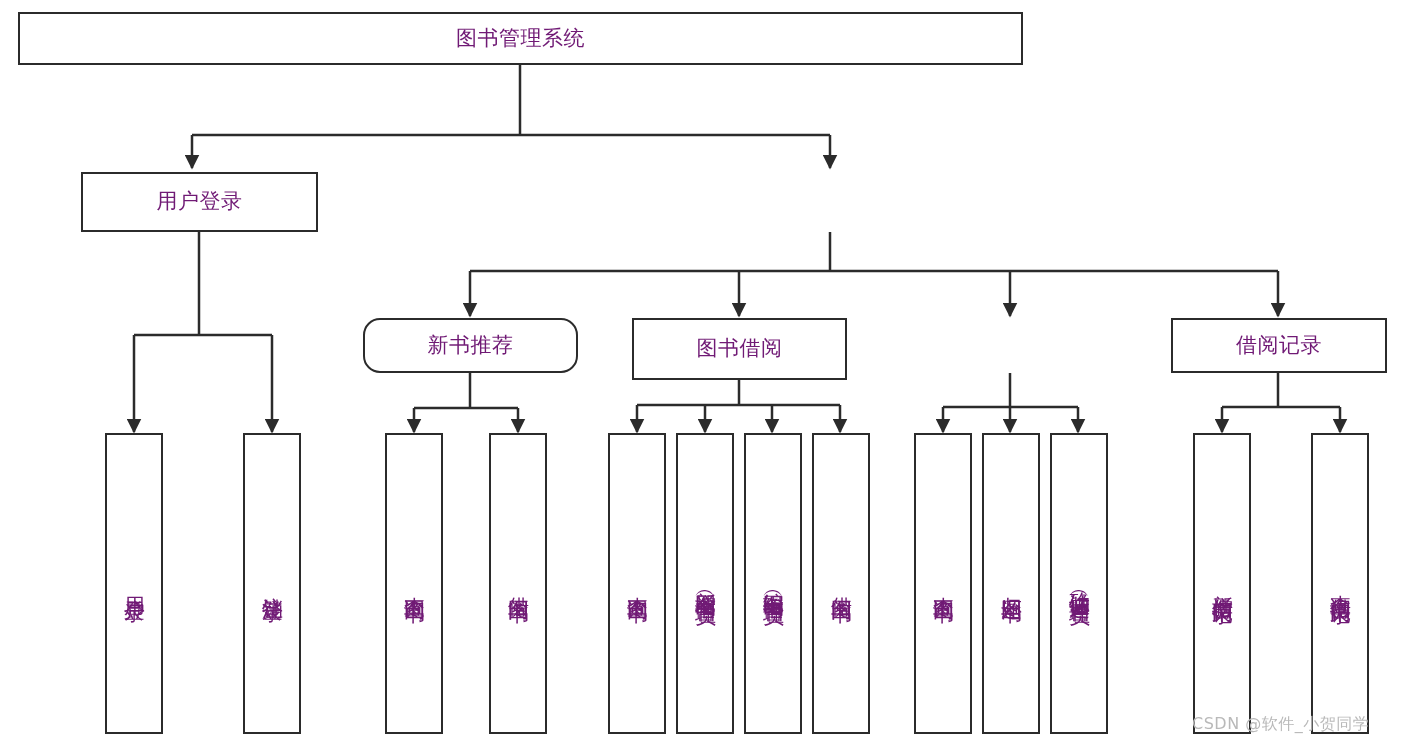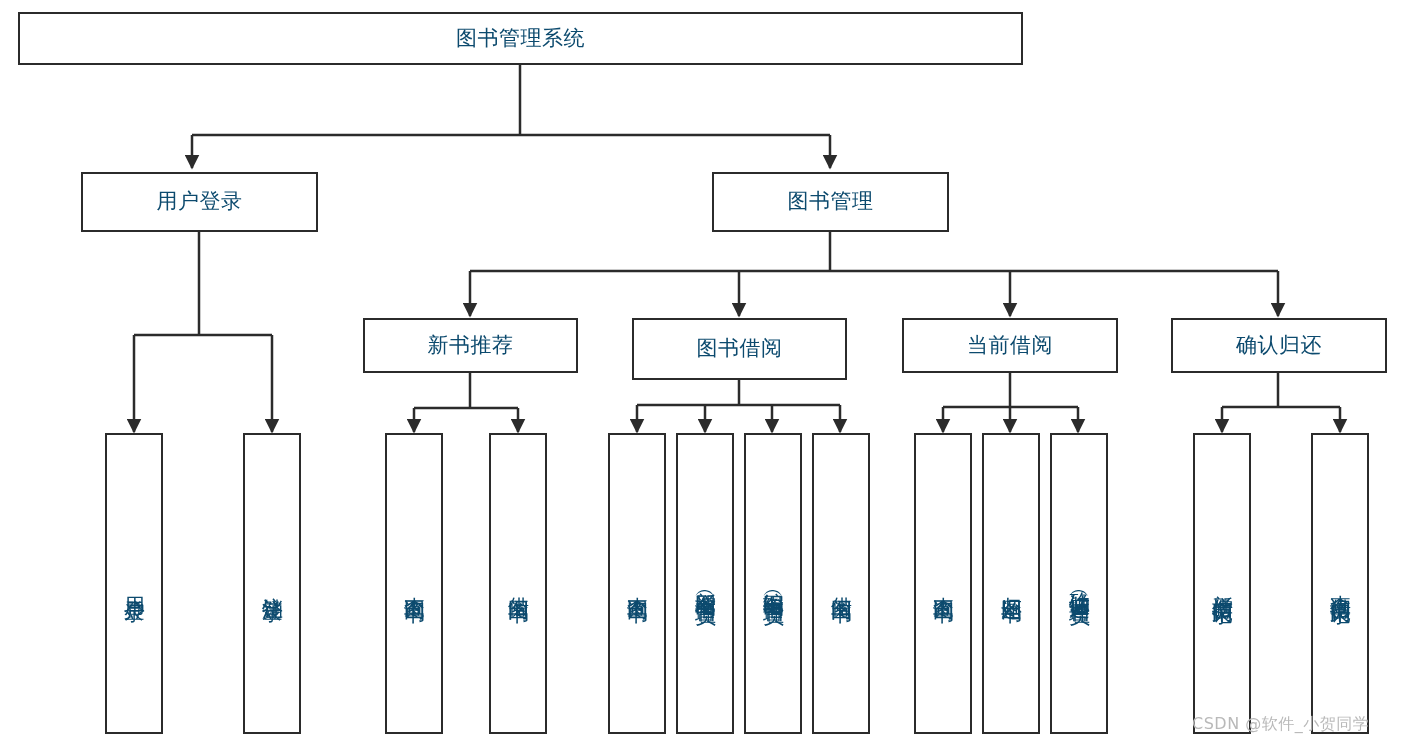--- a/index.html
+++ b/index.html
@@ -30,21 +30,21 @@
     box-sizing: border-box;
     background: #ffffff;
     border: 2px solid #2b2b2b;
     display: flex;
     align-items: center;
     justify-content: center;
     color: #3a3a3a;
   }
   .node .label {
     display: block;
-    color: #0c4a6e;
+    color: #701a75;
     letter-spacing: 0.5px;
   }
   .node.horiz .label {
     font-size: 21px;
     line-height: 1.1;
     white-space: nowrap;
   }
   .node.vert {
     align-items: center;
     justify-content: center;
@@ -123,35 +123,29 @@
     </g>
   </svg>
 
   <div class="node horiz" style="left:18px; top:12px; width:1005px; height:53px;">
     <span class="label">图书管理系统</span>
   </div>
 
   <div class="node horiz" style="left:81px; top:172px; width:237px; height:60px;">
     <span class="label">用户登录</span>
   </div>
-  <div class="node horiz" style="left:712px; top:172px; width:237px; height:60px;">
-    <span class="label">图书管理</span>
-  </div>
 
-  <div class="node horiz" style="left:363px; top:318px; width:215px; height:55px;">
+  <div class="node horiz" style="left:363px; top:318px; width:215px; height:55px;border-radius:17px;">
     <span class="label">新书推荐</span>
   </div>
   <div class="node horiz" style="left:632px; top:318px; width:215px; height:62px;">
     <span class="label">图书借阅</span>
   </div>
-  <div class="node horiz" style="left:902px; top:318px; width:216px; height:55px;">
-    <span class="label">当前借阅</span>
-  </div>
   <div class="node horiz" style="left:1171px; top:318px; width:216px; height:55px;">
-    <span class="label">确认归还</span>
+    <span class="label">借阅记录</span>
   </div>
 
   <div class="node vert" style="left:105px; top:433px; width:58px; height:301px;">
     <span class="label">用户登录</span>
   </div>
   <div class="node vert" style="left:243px; top:433px; width:58px; height:301px;">
     <span class="label">注销登录</span>
   </div>
 
   <div class="node vert" style="left:385px; top:433px; width:58px; height:301px;">

